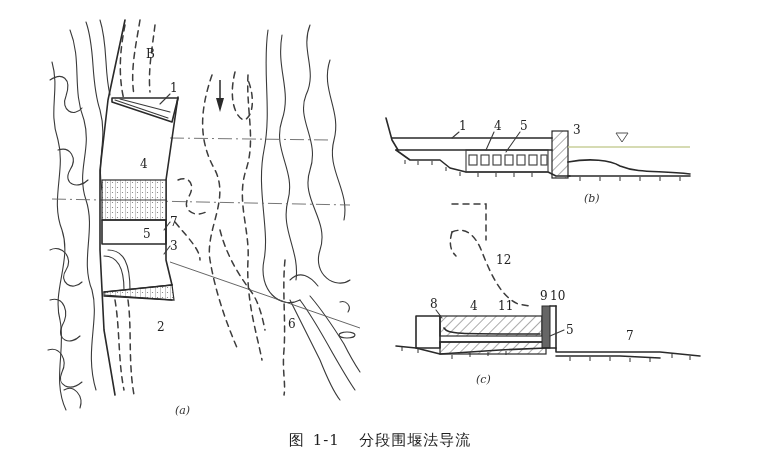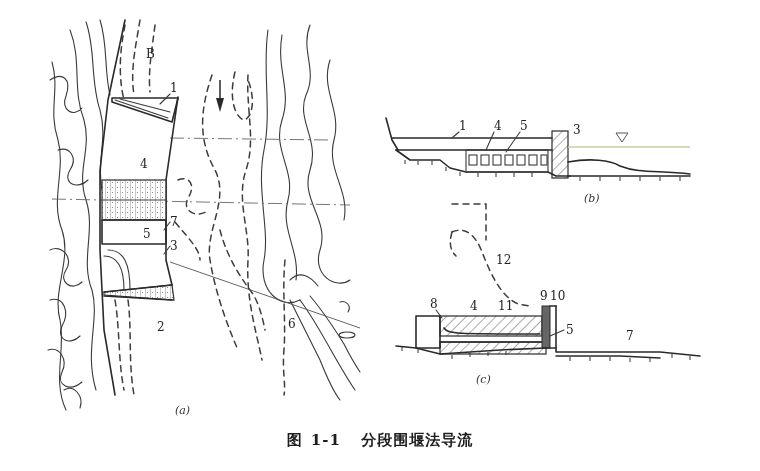--- a/index.html
+++ b/index.html
@@ -7,21 +7,21 @@
   #fig { position: absolute; left: 0; top: 0; width: 760px; height: 471px; }
   .ink { stroke: #2a2a2a; fill: none; stroke-width: 1.6; stroke-linecap: round; stroke-linejoin: round; }
   .ink-thin { stroke: #3a3a3a; fill: none; stroke-width: 1.1; stroke-linecap: round; }
   .dash { stroke: #3d3d3d; fill: none; stroke-width: 1.5; stroke-dasharray: 6 5; stroke-linecap: round; }
   .thin-line { stroke: #555; fill: none; stroke-width: 0.9; }
   .dashdot { stroke: #666; fill: none; stroke-width: 0.9; stroke-dasharray: 14 4 2 4; }
   .label { font-family: "DejaVu Serif", serif; font-size: 12px; fill: #222; }
   .sublabel { font-family: "DejaVu Serif", serif; font-size: 11px; fill: #333; font-style: italic; }
   .hatch { fill: url(#hatch); stroke: #2a2a2a; stroke-width: 1.2; }
   .dots { fill: url(#dotfill); stroke: #2a2a2a; stroke-width: 1.2; }
-  .caption { position: absolute; left: 0; top: 431px; width: 760px; text-align: center; font-family: "DejaVu Serif", serif; font-size: 15px; color: #1e1e1e; letter-spacing: 1px; font-weight: bold; }
+  .caption { position: absolute; left: 0; top: 431px; width: 760px; text-align: center; font-family: "DejaVu Serif", serif; font-size: 15px; color: #1e1e1e; letter-spacing: 1px; }
   .caption span { margin: 0 4px; }
 </style>
 </head>
 <body>
 
 <svg id="fig" viewBox="0 0 760 471" xmlns="http://www.w3.org/2000/svg">
   <defs>
     <pattern id="hatch" patternUnits="userSpaceOnUse" width="7" height="7" patternTransform="rotate(45)">
       <line x1="0" y1="0" x2="0" y2="7" stroke="#555" stroke-width="1"></line>
     </pattern>

